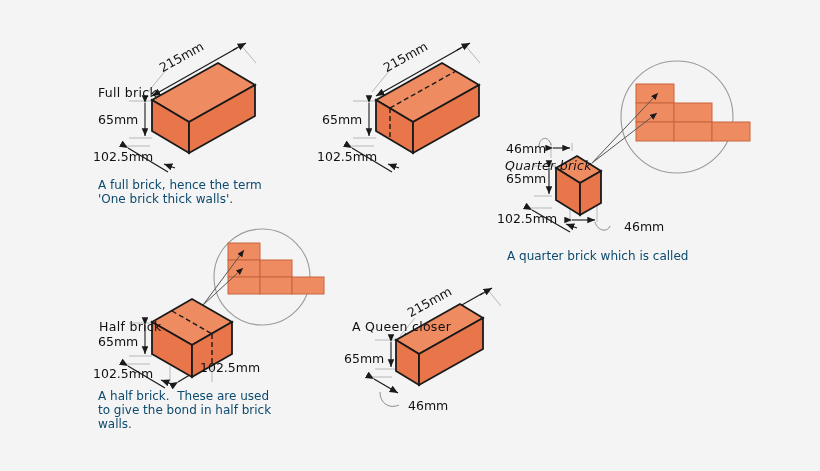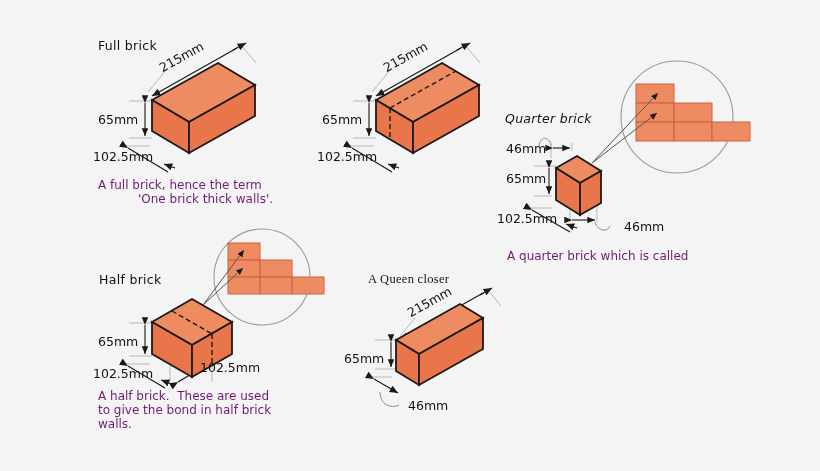--- a/index.html
+++ b/index.html
@@ -29,36 +29,37 @@
     height: 471px;
     display: block;
   }
   .heading-text {
     position: absolute;
     font-family: "DejaVu Sans", sans-serif;
     font-size: 12.5px;
     color: #111111;
     white-space: pre;
     letter-spacing: 0.3px;
+    margin-top: 47px;
   }
   .dim-text {
     position: absolute;
     font-family: "DejaVu Sans", sans-serif;
     font-size: 12.5px;
     color: #111111;
     white-space: pre;
   }
   .dim-text.rot {
     transform-origin: left bottom;
   }
   .caption-text {
     position: absolute;
     font-family: "DejaVu Sans", sans-serif;
     font-size: 12px;
-    color: #701a75;
+    color: #0c4a6e;
     line-height: 15px;
     white-space: pre;
   }
 </style>
 </head>
 <body>
 
 <div id="diagram-root">
 
   <svg class="canvas" viewBox="0 0 820 471">
@@ -209,39 +210,39 @@
       <polygon points="396,340 419,354 419,385 396,371" fill="#e9764a" stroke="#1a1a1a" stroke-width="1.8"></polygon>
       <polygon points="419,354 483,318 483,349 419,385" fill="#e9764a" stroke="#1a1a1a" stroke-width="1.8"></polygon>
     </g>
   </svg>
 
   <div class="heading-text" style="left:98px; top:38px;">Full brick</div>
   <div class="dim-text rot" style="left:164px; top:60px; transform:rotate(-29deg);">215mm</div>
   <div class="dim-text" style="left:98px; top:112px;">65mm</div>
   <div class="dim-text" style="left:93px; top:149px;">102.5mm</div>
   <div class="caption-text" style="left:98px; top:178px;">A full brick, hence the term</div>
-  <div class="caption-text" style="left:98px; top:192px;margin-left:40px;">'One brick thick walls'.</div>
+  <div class="caption-text" style="left:98px; top:192px;">'One brick thick walls'.</div>
 
   <div class="dim-text rot" style="left:388px; top:60px; transform:rotate(-29deg);">215mm</div>
   <div class="dim-text" style="left:322px; top:112px;">65mm</div>
   <div class="dim-text" style="left:317px; top:149px;">102.5mm</div>
 
   <div class="heading-text" style="left:505px; top:111px;font-style:italic;">Quarter brick</div>
   <div class="dim-text" style="left:506px; top:141px;">46mm</div>
   <div class="dim-text" style="left:506px; top:171px;">65mm</div>
   <div class="dim-text" style="left:497px; top:211px;">102.5mm</div>
   <div class="dim-text" style="left:624px; top:219px;">46mm</div>
   <div class="caption-text" style="left:507px; top:249px;">A quarter brick which is called</div>
 
   <div class="heading-text" style="left:99px; top:272px;">Half brick</div>
   <div class="dim-text" style="left:98px; top:334px;">65mm</div>
   <div class="dim-text" style="left:93px; top:366px;">102.5mm</div>
   <div class="dim-text" style="left:200px; top:360px;">102.5mm</div>
   <div class="caption-text" style="left:98px; top:389px;">A half brick.  These are used</div>
   <div class="caption-text" style="left:98px; top:403px;text-align:center;">to give the bond in half brick</div>
   <div class="caption-text" style="left:98px; top:417px;">walls.</div>
 
-  <div class="heading-text" style="left:368px; top:272px;font-family:Liberation Serif, serif;">A Queen closer</div>
+  <div class="heading-text" style="left:352px; top:272px;">A Queen closer</div>
   <div class="dim-text rot" style="left:412px; top:305px; transform:rotate(-29deg);">215mm</div>
   <div class="dim-text" style="left:344px; top:351px;">65mm</div>
   <div class="dim-text" style="left:408px; top:398px;">46mm</div>
 
 </div>
 
 </body></html>

